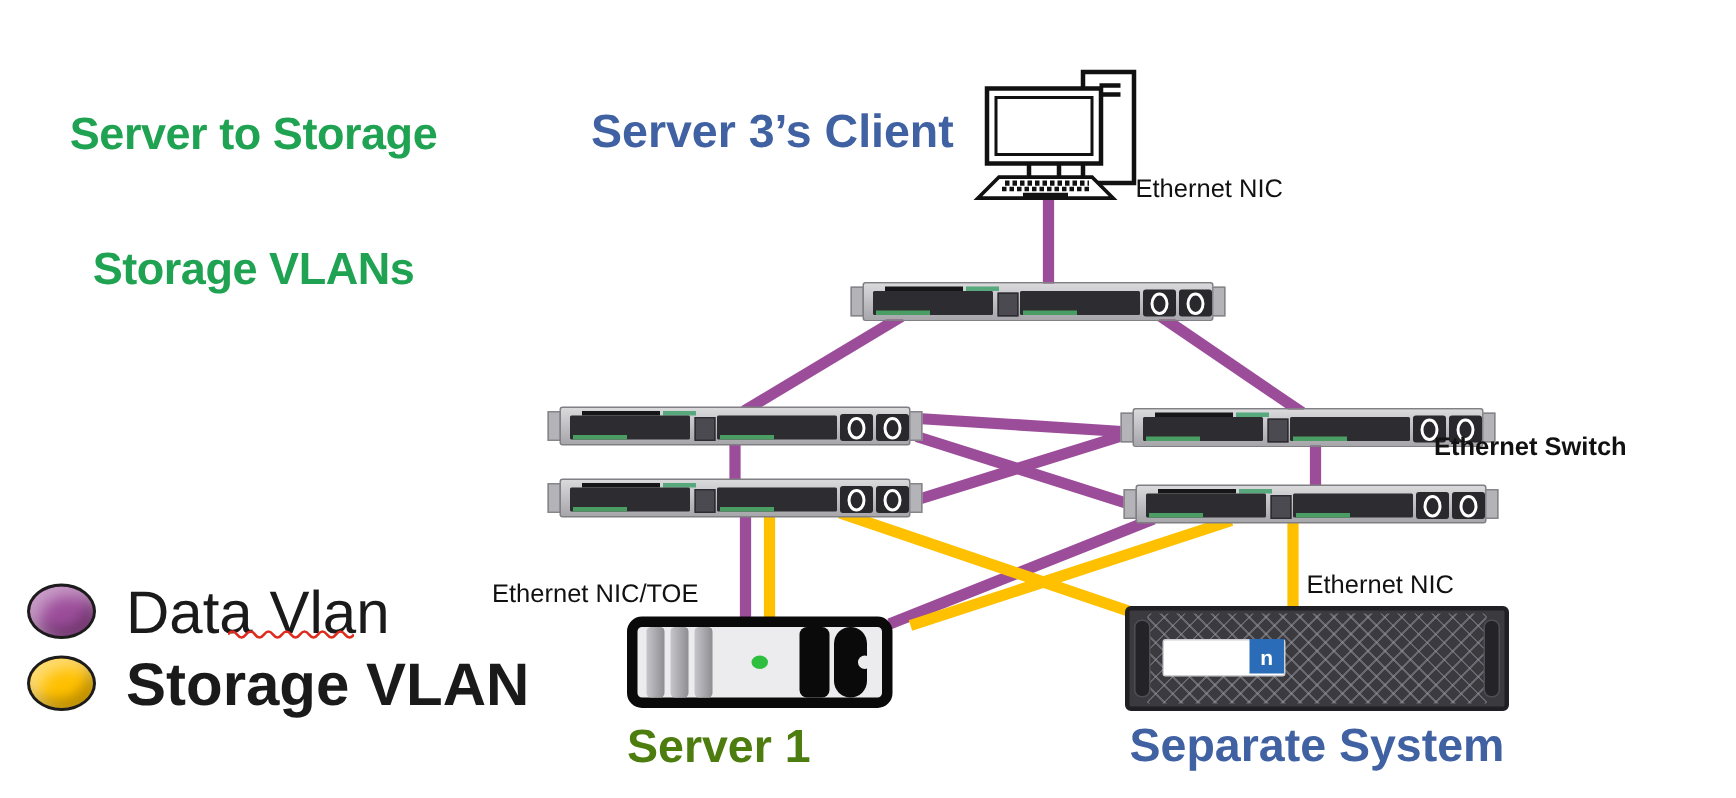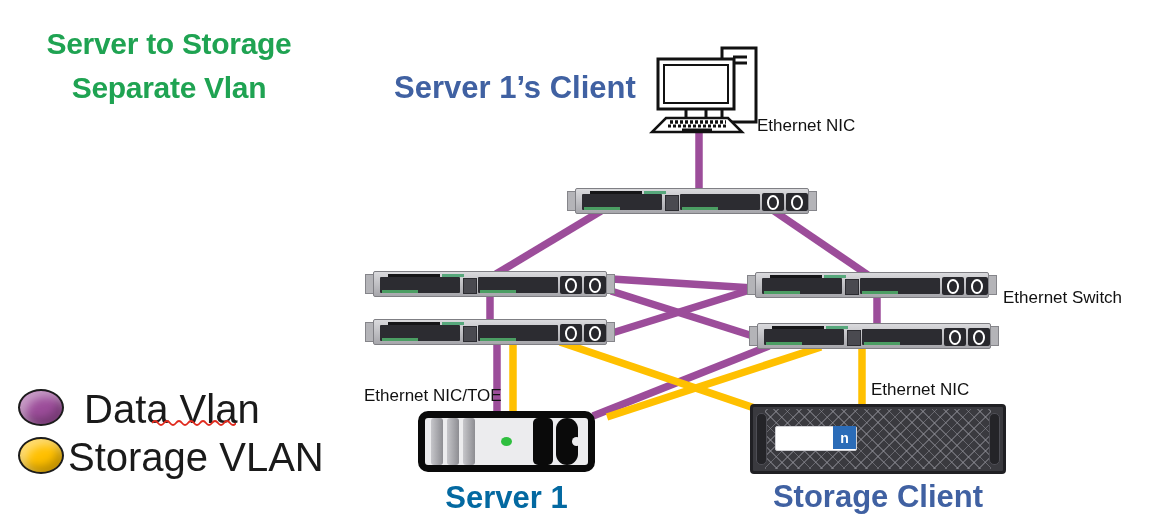--- a/index.html
+++ b/index.html
@@ -2,21 +2,21 @@
 <html><head>
 <meta charset="utf-8">
 <style>
   html,body{margin:0;padding:0;background:#fff;}
   #canvas{position:relative;width:1157px;height:532px;background:#fff;overflow:hidden;
           font-family:"Liberation Sans",sans-serif;color:#1a1a1a;}
   #wires{position:absolute;left:0;top:0;z-index:1;}
   .layer{position:absolute;left:0;top:0;width:100%;height:100%;}
   #annotation{position:absolute;left:0;top:22px;width:338px;text-align:center;
               font-size:30px;line-height:44px;font-weight:600;letter-spacing:-.3px;z-index:2;}
-  .annotation-line{display:block;}
+  .annotation-line{display:block;margin-top:46px;}
   
   .legend-item{position:absolute;z-index:2;}
   .legend-swatch{position:absolute;width:42px;height:33px;border:2.5px solid #1c1c1c;border-radius:50%;
                  box-shadow:inset 6px 6px 10px rgba(255,255,255,.45), inset -4px -6px 8px rgba(0,0,0,.25);}
   .legend-label{position:absolute;font-size:40px;font-weight:400;white-space:nowrap;}
   #squiggle{position:absolute;z-index:2;}
   
   .blue-title{position:absolute;font-size:31px;font-weight:600;z-index:3;white-space:nowrap;}
   .small-label{position:absolute;font-size:17px;font-weight:400;color:#111;z-index:3;white-space:nowrap;}
   
@@ -75,36 +75,36 @@
       <line x1="497" y1="342" x2="497" y2="417" stroke="#9C4D9A" stroke-width="7.5"></line>
       <line x1="769" y1="346" x2="593" y2="416" stroke="#9C4D9A" stroke-width="7.5"></line>
       <line x1="513" y1="342" x2="513" y2="417" stroke="#FFC000" stroke-width="7.5"></line>
       <line x1="560" y1="342" x2="766" y2="412" stroke="#FFC000" stroke-width="7.5"></line>
       <line x1="821" y1="347" x2="607" y2="417" stroke="#FFC000" stroke-width="7.5"></line>
       <line x1="862" y1="347" x2="862" y2="408" stroke="#FFC000" stroke-width="7.5"></line>
     </svg>
 
   <div id="annotation" style="color: rgb(31, 163, 82);">
     <span class="annotation-line">Server to Storage</span>
-    <span class="annotation-line">Separate Vlan</span>
+    <span class="annotation-line">Storage VLANs</span>
   </div>
 
   <div class="legend-item">
     <span class="legend-swatch" id="swatch-data" style="left: 18px; top: 389px; background: rgb(156, 77, 154);"></span>
     <span class="legend-label" style="left:84px;top:387px;">Data Vlan</span>
     <svg id="squiggle" width="84" height="7" style="left:152px;top:419px;">
         <path d="M0 4 Q3 0 6 4 T12 4 T18 4 T24 4 T30 4 T36 4 T42 4 T48 4 T54 4 T60 4 T66 4 T72 4 T78 4 T84 4" fill="none" stroke="#E02A1E" stroke-width="1.8"></path>
       </svg>
   </div>
   <div class="legend-item">
     <span class="legend-swatch" id="swatch-storage" style="left: 18px; top: 437px; background: rgb(255, 192, 0);"></span>
-    <span class="legend-label" style="left:68px;top:435px;">Storage VLAN</span>
-  </div>
-
-  <div class="blue-title" style="left: 394px; top: 70px; color: rgb(64, 97, 162);">Server 1’s Client</div>
+    <span class="legend-label" style="left:84px;top:435px;font-weight:bold;">Storage VLAN</span>
+  </div>
+
+  <div class="blue-title" style="left: 394px; top: 70px; color: rgb(64, 97, 162);">Server 3’s Client</div>
   <svg id="client-icon" width="112" height="92" viewBox="0 0 112 92">
     <rect x="74" y="4" width="34" height="74" fill="#fff" stroke="#111" stroke-width="3"></rect>
     <line x1="85" y1="13" x2="99" y2="13" stroke="#111" stroke-width="3"></line>
     <line x1="85" y1="19" x2="99" y2="19" stroke="#111" stroke-width="3"></line>
     <rect x="10" y="15" width="76" height="50" fill="#fff" stroke="#111" stroke-width="3"></rect>
     <rect x="16" y="21" width="64" height="38" fill="#fff" stroke="#111" stroke-width="2"></rect>
     <line x1="38" y1="65" x2="38" y2="74" stroke="#111" stroke-width="3"></line>
     <line x1="58" y1="65" x2="58" y2="74" stroke="#111" stroke-width="3"></line>
     <polygon points="18,74 80,74 94,88 4,88" fill="#fff" stroke="#111" stroke-width="2.5"></polygon>
     <line x1="22" y1="78" x2="78" y2="78" stroke="#111" stroke-width="3.5" stroke-dasharray="3 2"></line>
@@ -173,37 +173,37 @@
           <span class="sw-greenbar"></span>
       <span class="sw-bank b1"><span class="sw-portrow"></span><span class="sw-portrow"></span></span>
       <span class="sw-fan"></span>
       <span class="sw-bank b2"><span class="sw-portrow"></span><span class="sw-portrow"></span></span>
       <span class="sw-psu p1"></span>
           <span class="sw-psu p2"></span>
     </div>
     <span class="sw-ear right"></span>
   </div>
     </div>
-  <div class="small-label" style="left:1003px;top:288px;">Ethernet Switch</div>
-
-  <div class="small-label" style="left:328px;top:386px;margin-left:36px;">Ethernet NIC/TOE</div>
+  <div class="small-label" style="left:956px;top:288px;font-weight:bold;">Ethernet Switch</div>
+
+  <div class="small-label" style="left:328px;top:386px;">Ethernet NIC/TOE</div>
   <div id="server">
     <span class="srv-bar" style="left:6px"></span>
     <span class="srv-bar" style="left:22px"></span>
     <span class="srv-bar" style="left:38px"></span>
     <span class="srv-dot"></span>
     <span class="srv-blk1"></span>
     <span class="srv-blk2"></span>
     <span class="srv-notch"></span>
   </div>
-  <div class="blue-title" style="left: 418px; top: 480px; width: 177px; text-align: center; color: #0369a1;">Server 1</div>
+  <div class="blue-title" style="left: 418px; top: 480px; width: 177px; color: #4d7c0f;">Server 1</div>
 
   <div class="small-label" style="left:871px;top:380px;">Ethernet NIC</div>
   <div id="storage">
     <span class="sto-mesh"></span>
     <span class="sto-handle left"></span>
     <span class="sto-handle right"></span>
     <span class="sto-label"></span>
     <span class="sto-logo">n</span>
   </div>
-  <div class="blue-title" style="left: 750px; top: 479px; width: 256px; text-align: center; color: rgb(64, 97, 162);">Storage Client</div>
+  <div class="blue-title" style="left: 750px; top: 479px; width: 256px; text-align: center; color: rgb(64, 97, 162);">Separate System</div>
 
 </div>
 
 </body></html>

